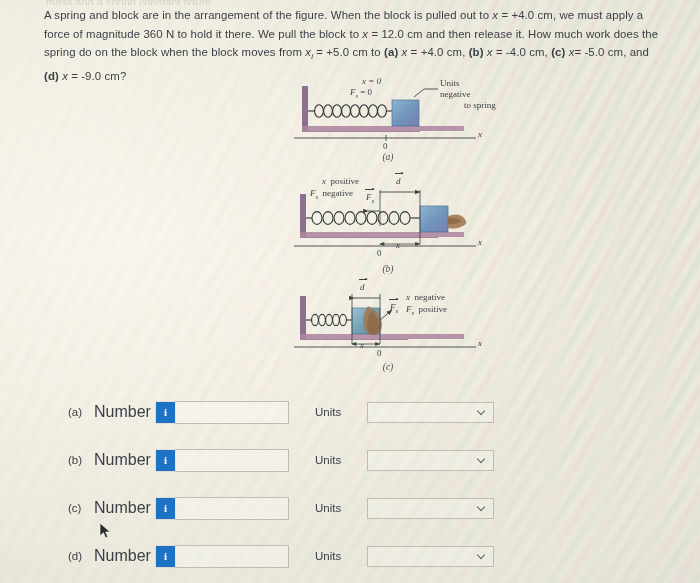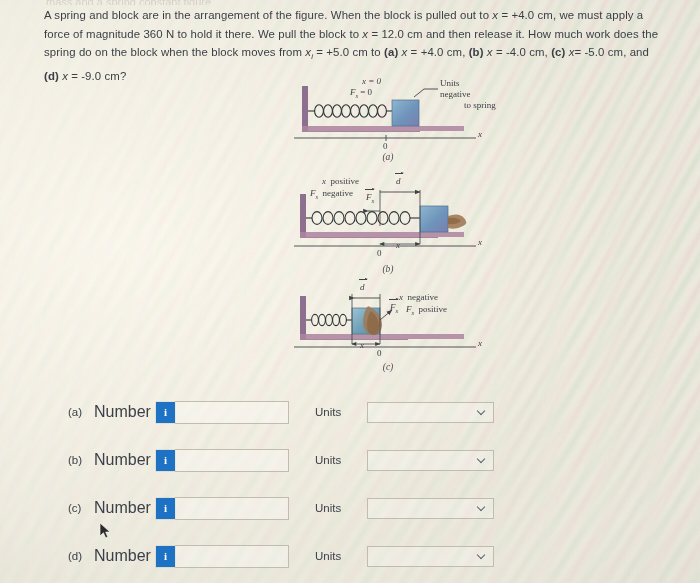--- a/index.html
+++ b/index.html
@@ -255,21 +255,21 @@
 
       <line x1="92" y1="14" x2="66" y2="14" stroke="#3e4347" stroke-width=".9" marker-end="url(#arwL2)"></line>
       <line x1="92" y1="10" x2="92" y2="60" stroke="#3e4347" stroke-width=".8"></line>
       <line x1="64" y1="10" x2="64" y2="60" stroke="#3e4347" stroke-width=".8"></line>
 
       <line x1="92" y1="36" x2="104" y2="26" stroke="#3e4347" stroke-width=".9" marker-end="url(#arw2)"></line>
 
       <line x1="6" y1="63" x2="188" y2="63" stroke="#3e4347" stroke-width=".9"></line>
       <line x1="64" y1="60" x2="92" y2="60" stroke="#3e4347" stroke-width=".8" marker-start="url(#arwL2)" marker-end="url(#arw2)"></line>
     </svg>
-    <div class="lbl" style="left:111px;top:8px;"><span class="it">x</span>&nbsp; negative</div>
+    <div class="lbl" style="left:118px;top:8px;"><span class="it">x</span>&nbsp; negative</div>
     <div class="lbl" style="left:118px;top:20px;"><span class="it">F</span><span class="sub">s</span>&nbsp; positive</div>
     <div class="lbl" style="left:72px;top:-2px;"><span class="it vecbar">d</span></div>
     <div class="lbl" style="left:102px;top:18px;"><span class="it vecbar">F</span><span class="sub">s</span></div>
     <div class="lbl" style="left:72px;top:56px;"><span class="it">x</span></div>
     <div class="lbl" style="left:190px;top:54px;font-style:italic;">x</div>
     <div class="lbl" style="left:89px;top:64px;">0</div>
     <div class="cap" style="top:78px;">(c)</div>
   </div>
 </div>
 

